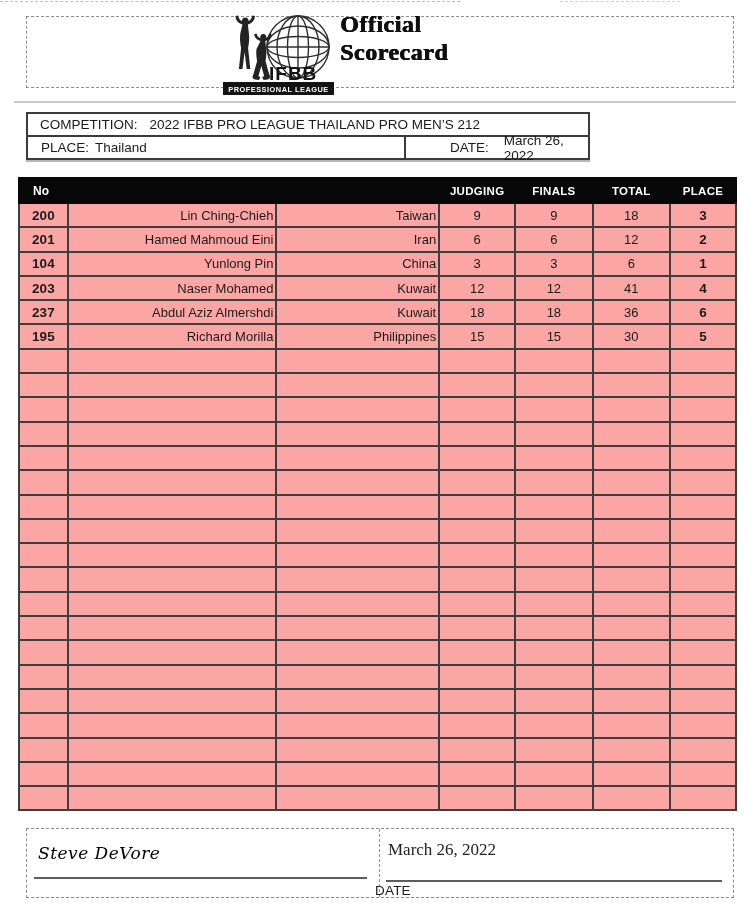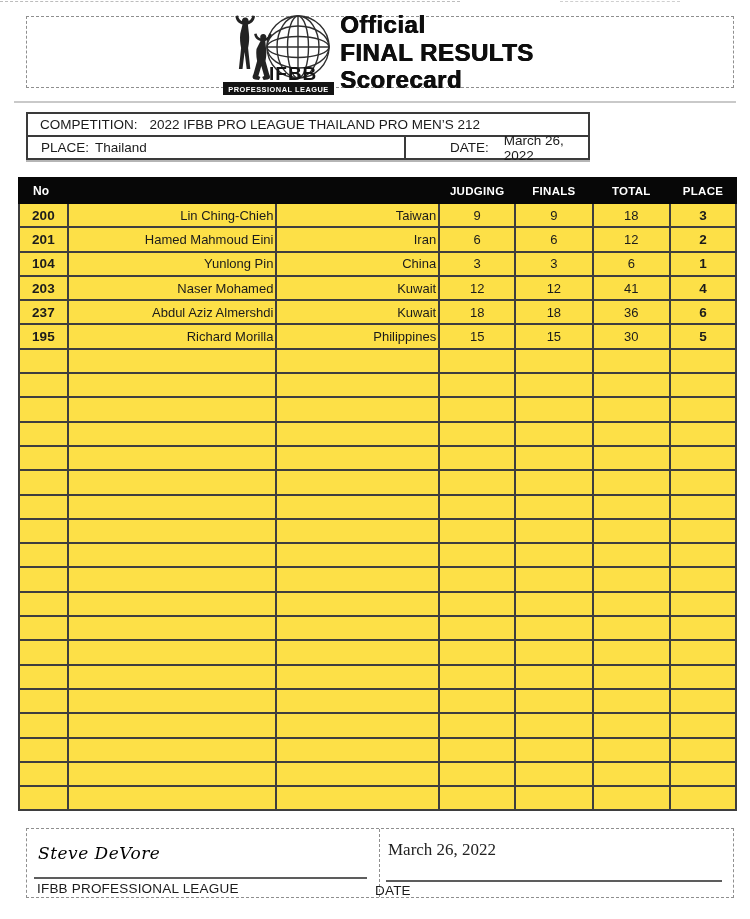--- a/index.html
+++ b/index.html
@@ -7,38 +7,38 @@
   body { font-family:"Liberation Sans", sans-serif; color:#1b1b1b; }
   #page { position:relative; width:750px; height:919px; background:#ffffff; overflow:hidden; }
 
   .top-artifact { position:absolute; top:1px; left:0; width:460px; border-top:1px dashed #bdbdbd; }
   .top-artifact2 { position:absolute; top:1px; left:560px; width:120px; border-top:1px dashed #cfcfcf; }
   .scan-line { position:absolute; left:14px; top:101px; width:722px; height:2px; background:#c9c9c9; }
 
   
   .header-box { position:absolute; left:26px; top:16px; width:708px; height:72px; border:1px dashed #8f8f8f; background:#fff; }
   .logo { position:absolute; left:222px; top:12px; width:114px; height:86px; z-index:2; }
-  .title { position:absolute; left:340px; top:11px; font-family:Liberation Sans, sans-serif; font-weight:bold;
+  .title { position:absolute; left:340px; top:11px; font-family:Liberation Serif, serif; font-weight:bold;
            font-size:24px; line-height:27.5px; letter-spacing:0.5px; color:#0e0e0e;
            text-shadow:0.7px 0 #0e0e0e, 0 0.4px #0e0e0e; z-index:2; white-space:nowrap; }
 
   
   .info-box { position:absolute; left:26px; top:112px; width:564px; border:2px solid #3a3a3a;
               box-shadow:0 2px 0 rgba(90,90,90,0.45); font-size:13.5px; background:#fff; }
   .info-row1 { height:23px; border-bottom:2px solid #3a3a3a; display:flex; align-items:center; padding-left:12px; }
   .info-row1 .lbl { margin-right:12px; }
   .info-row2 { height:21px; display:flex; align-items:stretch;gap:20px; }
   .info-place { flex:0 0 378px; display:flex; align-items:center; padding-left:13px; border-right:2px solid #3a3a3a; }
   .info-place .lbl { margin-right:6px; }
   .info-date { flex:1; display:flex; align-items:center; padding-left:24px; }
   .info-date .lbl { margin-right:15px; }
 
   
   table.results { position:absolute; left:18px; top:177px; width:719px; border-collapse:collapse;
-                  table-layout:fixed; font-size:13px; background:#fde047; border:2px solid #1e1e1e; }
+                  table-layout:fixed; font-size:13px; background:#fca5a5; border:2px solid #1e1e1e; }
   .results td { border:2px solid #3e3e3e; overflow:hidden; white-space:nowrap; height:24.3px; padding:0 2px; }
   .results thead th { background:#070707; color:#ffffff; border:2px solid #070707; font-weight:bold;
                       font-size:11.5px; letter-spacing:0.3px; height:25px; padding:0; }
   .results thead th.h-no { text-align:left; padding-left:13px; font-size:12px; letter-spacing:0.2px; }
   .results td.col-no { text-align:center; font-weight:bold; font-size:13.5px; }
   .results td.col-name, .results td.col-country { text-align:right; padding-left:11px; }
   .results td.col-judging, .results td.col-finals, .results td.col-total { text-align:center; }
   .results td.col-place { text-align:center; font-weight:bold; font-size:13.5px; }
 
   
@@ -82,21 +82,20 @@
     </g>
 
     <text x="47" y="68" font-family="Liberation Sans, sans-serif" font-size="19" font-weight="bold" letter-spacing="1" fill="#141414">IFBB</text>
 
     <rect x="1" y="70" width="111" height="13" fill="#131313"></rect>
     <text x="56.5" y="79.6" text-anchor="middle" font-family="Liberation Sans, sans-serif" font-size="7.4" font-weight="bold" letter-spacing="0.5" fill="#ffffff">PROFESSIONAL LEAGUE</text>
   </svg>
 
   <div class="title">
     <div>Official</div>
-    <div>FINAL RESULTS</div>
     <div>Scorecard</div>
   </div>
 
   <div class="scan-line"></div>
 
   <div class="info-box">
     <div class="info-row1">
       <span class="lbl">COMPETITION:</span>
       <span>2022 IFBB PRO LEAGUE THAILAND PRO MEN’S 212</span>
     </div>
@@ -359,19 +358,18 @@
           <td class="col-total"></td>
           <td class="col-place"></td>
         </tr>
       </tbody>
   </table>
 
   <div class="footer-box">
     <div class="footer-divider"></div>
     <div class="sig-name">Steve DeVore</div>
     <div class="sig-line-left"></div>
-    <div class="sig-label">IFBB PROFESSIONAL LEAGUE</div>
     <div class="date-value">March 26, 2022</div>
     <div class="date-line"></div>
     <div class="date-label">DATE</div>
   </div>
 
 </div>
 
 </body></html>

